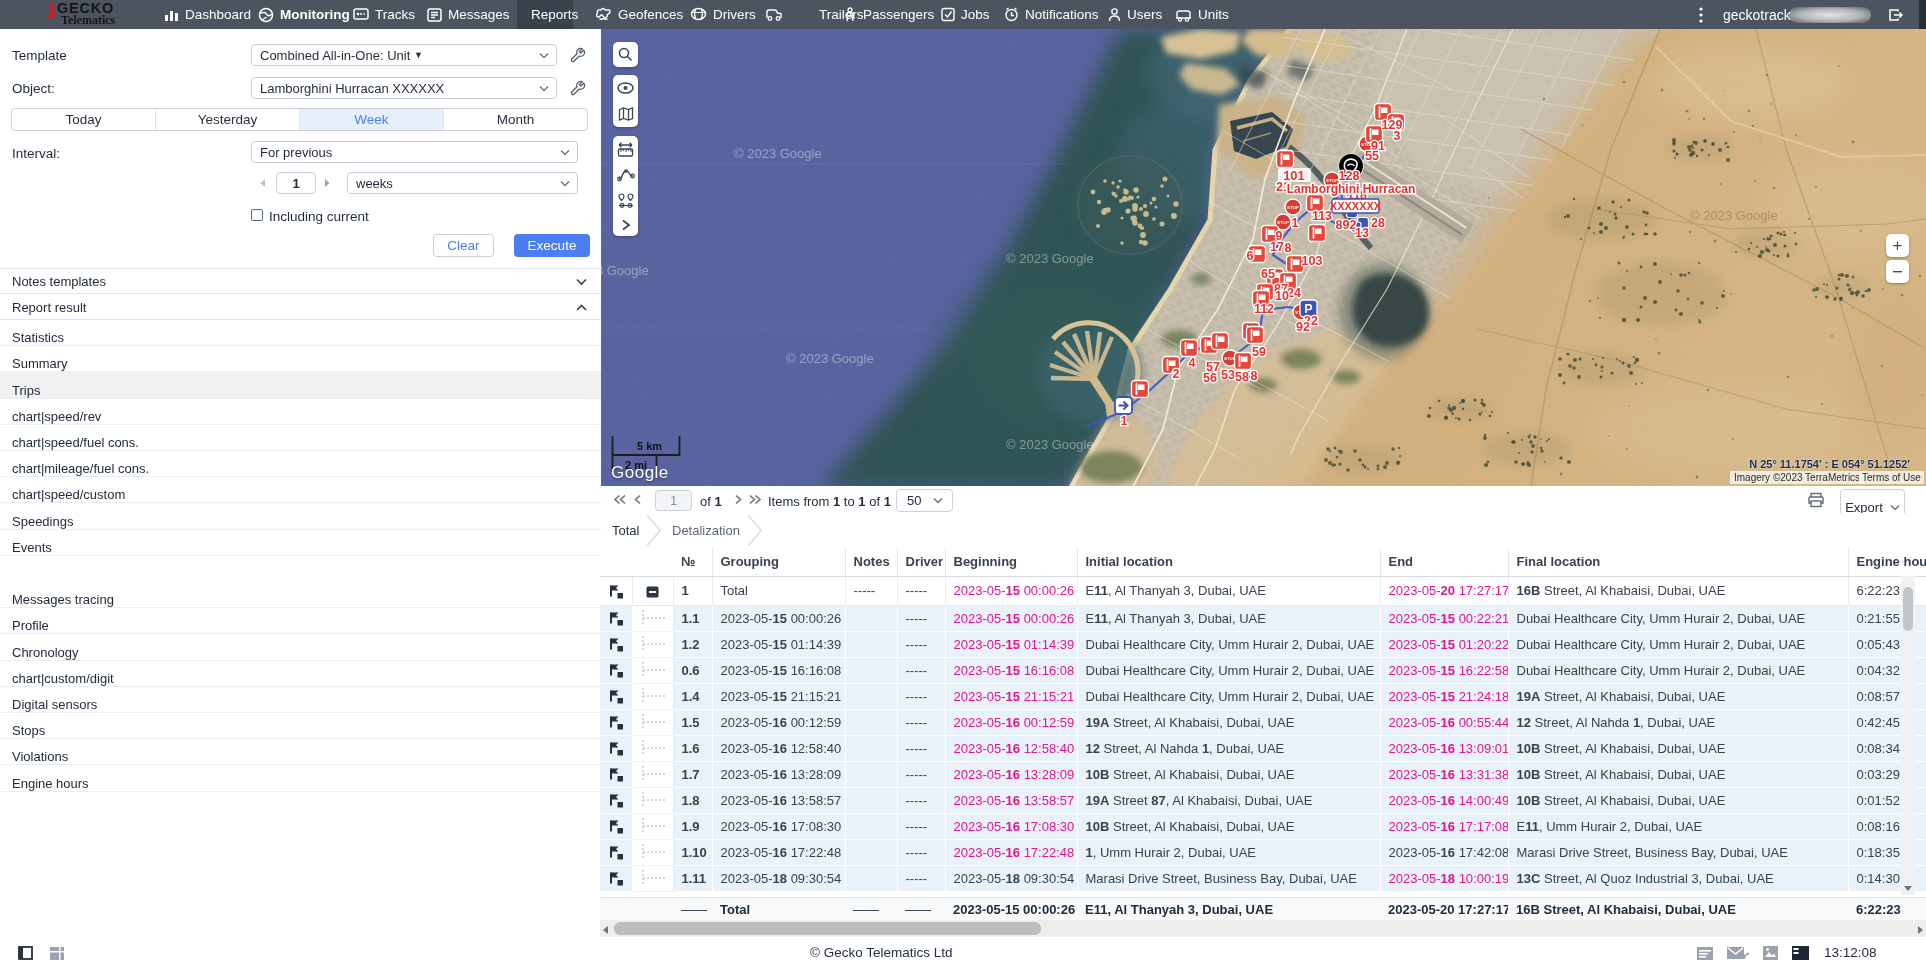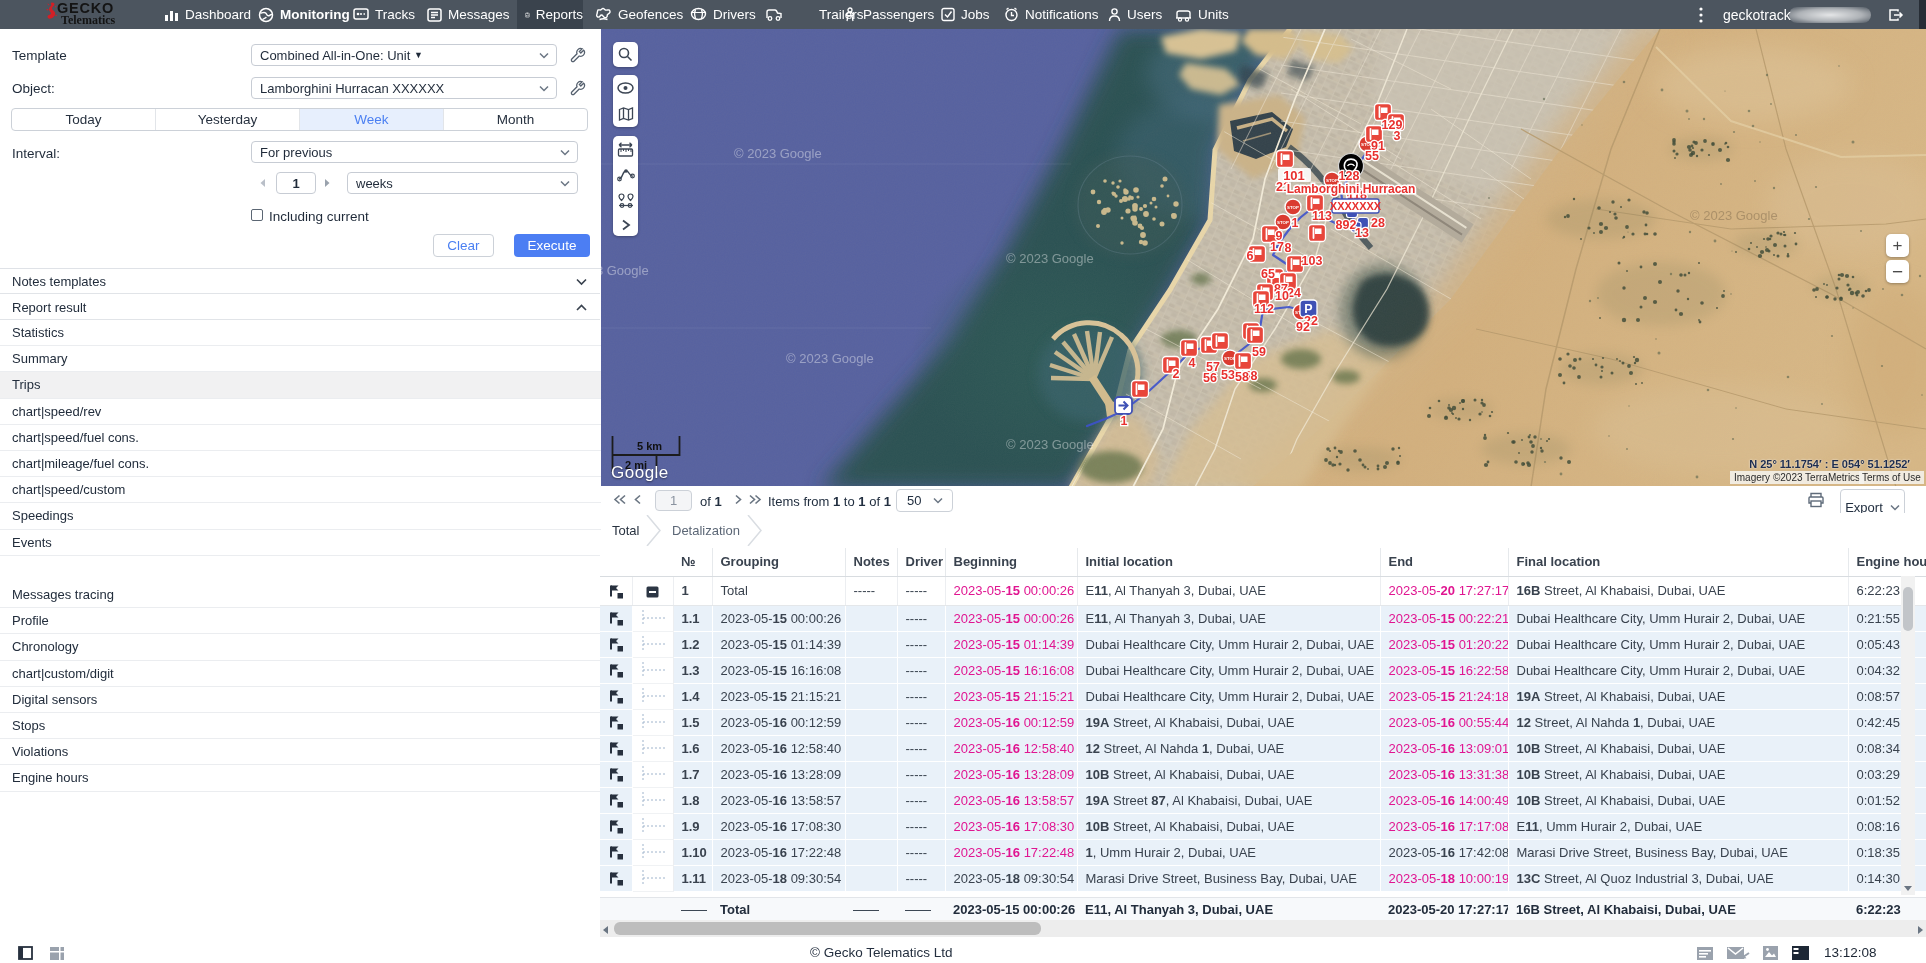--- a/index.html
+++ b/index.html
@@ -18,21 +18,21 @@
 .lbl{position:absolute;left:12px;font-size:13.5px;color:#1f2a39;}
 .sel{position:absolute;height:22px;border:1px solid #c7ccd4;border-radius:4px;background:#fff;font-size:13px;color:#1f2a39;display:flex;align-items:center;padding-left:8px;}
 .sel .chev{position:absolute;right:7px;top:7px;}
 .btn{position:absolute;height:23px;border-radius:4px;font-size:13.5px;display:flex;align-items:center;justify-content:center;}
 
 #tabs4{position:absolute;left:11px;top:79px;width:577px;height:23px;border:1px solid #ccd1d8;border-radius:4px;display:flex;}
 #tabs4 .t{flex:1;display:flex;align-items:center;justify-content:center;font-size:13.5px;color:#27313f;border-right:1px solid #e2e5e9;}
 #tabs4 .t:last-child{border-right:none;}
 #tabs4 .on{background:#e7effd;color:#4a7ff2;}
 
-.lrow{position:absolute;left:0;width:664px;height:26.2px;border-bottom:1px solid #ebedf0;display:flex;align-items:center;}
+.lrow{position:absolute;left:0;width:664px;height:26.2px;border-bottom:1px solid #ebedf0;display:flex;align-items:flex-end;}
 .lrow span{margin-left:12px;font-size:13px;color:#222d3c;}
 .lrow .ticon{position:absolute;right:13px;top:6px;}
 .hdrrow{position:absolute;left:0;width:600px;height:25px;border-bottom:1px solid #e1e4e8;display:flex;align-items:center;}
 .hdrrow span{margin-left:12px;font-size:13px;color:#222d3c;}
 
 #map{position:absolute;left:601px;top:29px;width:1325px;height:458px;overflow:hidden;background:#c9b189;}
 .mapbtn{position:absolute;background:#fff;border-radius:5px;box-shadow:0 1px 3px rgba(0,0,0,.3);display:flex;flex-direction:column;align-items:center;}
 
 #pager{position:absolute;left:601px;top:486px;width:1325px;height:27px;background:#fff;}
 #tabsrow{position:absolute;left:601px;top:513px;width:1325px;height:35px;background:#fff;}
@@ -98,21 +98,21 @@
       </svg>
       <span>Tracks</span>
     </div>
 <div class="item" style="left:427px;">
       <svg width="15" height="14" viewBox="0 0 15 14">
         <rect x="1" y="1" width="13" height="12" rx="2" fill="none" stroke="#fff" stroke-width="1.5"></rect>
         <path d="M4 4.5 H11 M4 7 H11 M4 9.5 H8" stroke="#fff" stroke-width="1.4"></path>
       </svg>
       <span>Messages</span>
     </div>
-<div class="item active" style="left:517px;width:66px;padding-left:8px;">
+<div class="item active" style="left:517px;width:56px;padding-left:8px;">
       <svg width="15" height="16" viewBox="0 0 15 16">
         <rect x="1.2" y="2.2" width="12.6" height="12.6" rx="2" fill="none" stroke="#fff" stroke-width="1.6"></rect>
         <rect x="4.2" y="8.5" width="2.2" height="4" fill="#fff"></rect>
         <rect x="8.6" y="6.5" width="2.2" height="6" fill="#fff"></rect>
         <rect x="4.7" y="0.8" width="5.6" height="2.8" rx="1" fill="#fff"></rect>
       </svg>
       <span>Reports</span>
     </div>
 <div class="item" style="left:595px;">
       <svg width="17" height="15" viewBox="0 0 17 15">
@@ -1250,21 +1250,21 @@
 <tr class="gdet">
           <td class="ic blu"><svg width="16" height="15" viewBox="0 0 16 15">
               <path d="M3 1.5 L10.5 1.5 L8 4 L10.5 6.5 L3 6.5 Z" fill="#27303e"></path>
               <path d="M3 1.5 V12.5" stroke="#27303e" stroke-width="2"></path>
               <rect x="9.5" y="9" width="5.5" height="5.5" fill="#27303e"></rect>
             </svg></td>
           <td class="ic wht"><svg width="26" height="16" viewBox="0 0 26 16">
               <path d="M3 0 V16" stroke="#9fb4cc" stroke-width="1" stroke-dasharray="2 2"></path>
               <path d="M3 8 H25" stroke="#9fb4cc" stroke-width="1" stroke-dasharray="2 2"></path>
             </svg></td>
-          <td><b>1.3</b></td>
+          <td><b>0.6</b></td>
           <td>2023-05-<b>15</b> 16:16:08</td>
           <td></td>
           <td>-----</td>
           <td class="pk">2023-05-<b>15</b> 16:16:08</td>
           <td>Dubai Healthcare City, Umm Hurair 2, Dubai, UAE</td>
           <td class="pk">2023-05-<b>15</b> 16:22:58</td>
           <td>Dubai Healthcare City, Umm Hurair 2, Dubai, UAE</td>
           <td>0:04:32</td>
         </tr>
 <tr class="gdet">

